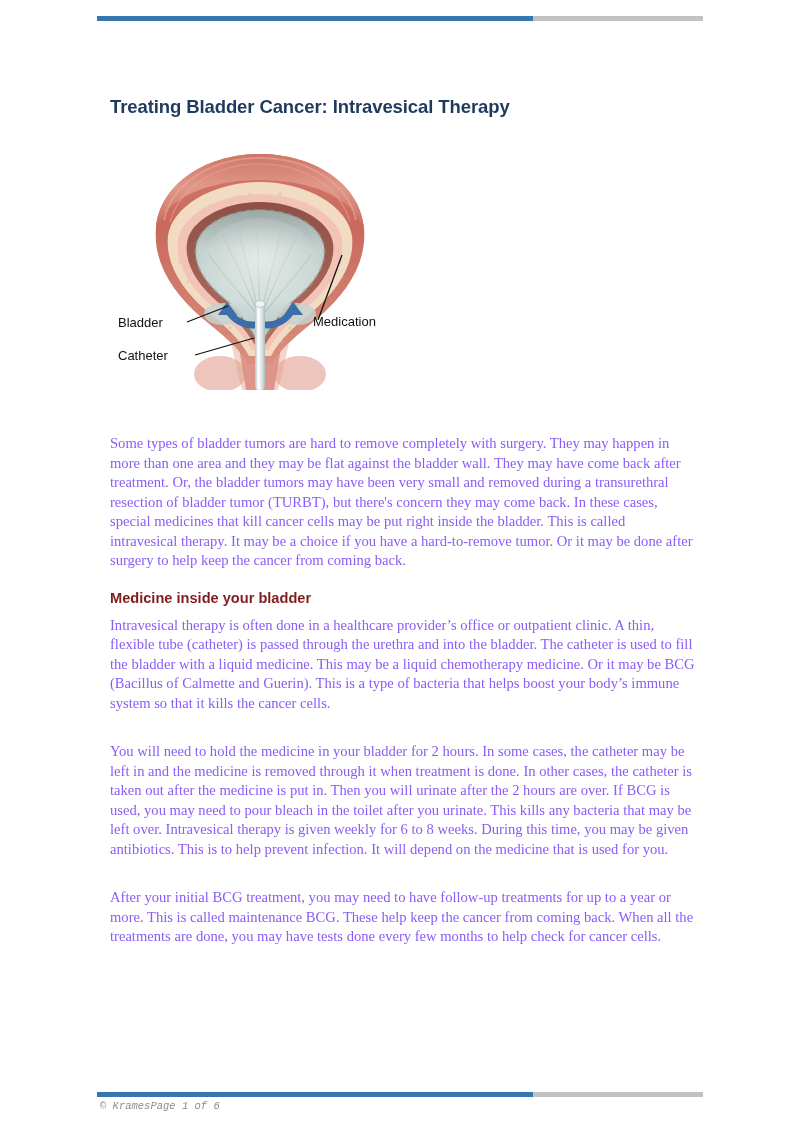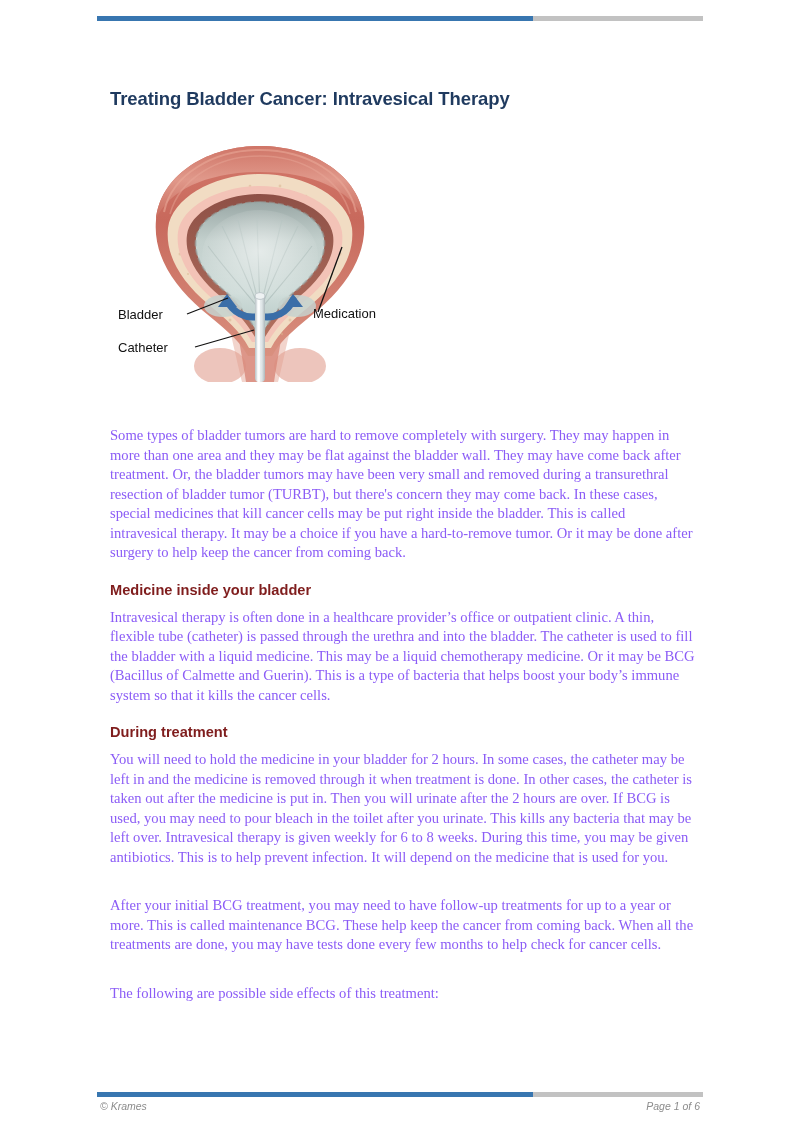--- a/index.html
+++ b/index.html
@@ -46,21 +46,21 @@
     left: 110px;
     top: 88px;
     width: 585px;
   }
 
   h1.doc-title {
     font-family: "Liberation Sans", sans-serif;
     font-size: 18.5px;
     font-weight: bold;
     color: #1f3a5f;
-    margin: 0 0 0 0;
+    margin: 8px 0 0 0;
     letter-spacing: -0.1px;
   }
 
   
   .figure {
     margin-top: 24px;
     width: 300px;
     height: 248px;
     position: relative;
   }
@@ -99,22 +99,21 @@
     width: 606px;
     height: 5px;
     display: flex;
   }
   .footer-text {
     position: absolute;
     left: 100px;
     top: 1100px;
     width: 600px;
     display: flex;
-    justify-content: space-between;
-    font-family: Liberation Sans, sans-serif;
+    font-family: Liberation Mono, monospace;
     font-style: italic;
     font-size: 10.5px;
     color: #8c8c8c;
   }
 
   
   .fig-label {
     font-family: "Liberation Sans", sans-serif;
     font-size: 13px;
     fill: #111111;
@@ -293,31 +292,29 @@
     <div class="gap-intro"></div>
 
     <p class="body-text">Some types of bladder tumors are hard to remove completely with surgery. They may happen in more than one area and they may be flat against the bladder wall. They may have come back after treatment. Or, the bladder tumors may have been very small and removed during a transurethral resection of bladder tumor (TURBT), but there's concern they may come back.  In these cases, special medicines that kill cancer cells may be put right inside the bladder. This is called intravesical therapy. It may be a choice if you have a hard-to-remove tumor. Or it may be done after surgery to help keep the cancer from coming back.</p>
 
     <div class="gap-h2"></div>
     <h2 class="section-head">Medicine inside your bladder</h2>
     <div class="gap-after-h2"></div>
     <p class="body-text">Intravesical therapy is often done in a healthcare provider’s office or outpatient clinic. A thin, flexible tube (catheter) is passed through the urethra and into the bladder. The catheter is used to fill the bladder with a liquid medicine. This may be a liquid chemotherapy medicine. Or it may be BCG (Bacillus of Calmette and Guerin). This is a type of bacteria that helps boost your body’s immune system so that it kills the cancer cells.</p>
 
     <div class="gap-h2"></div>
-    <h2 class="section-head">During treatment</h2>
     <div class="gap-after-h2"></div>
     <p class="body-text">You will need to hold the medicine in your bladder for 2 hours. In some cases, the catheter may be left in and the medicine is removed through it when treatment is done. In other cases, the catheter is taken out after the medicine is put in. Then you will urinate after the 2 hours are over. If BCG is used, you may need to pour bleach in the toilet after you urinate. This kills any bacteria that may be left over. Intravesical therapy is given weekly for 6 to 8 weeks. During this time, you may be given antibiotics. This is to help prevent infection. It will depend on the medicine that is used for you.</p>
 
     <div class="gap-h2"></div>
     <div class="gap-after-h2"></div>
     <p class="body-text">After your initial BCG treatment, you may need to have follow-up treatments for up to a year or more. This is called maintenance BCG. These help keep the cancer from coming back. When all the treatments are done, you may have tests done every few months to help check for cancer cells.</p>
 
     <div class="gap-h2"></div>
     <div class="gap-after-h2"></div>
-    <p class="body-text">The following are possible side effects of this treatment:</p>
 
   </div>
 
   <div class="footer-rule">
     <div class="rule-blue" style="width: 72%; background: rgb(56, 118, 176);"></div>
     <div class="rule-gray" style="background: rgb(194, 194, 194);"></div>
   </div>
 
   <div class="footer-text">
     <span>© Krames</span>

